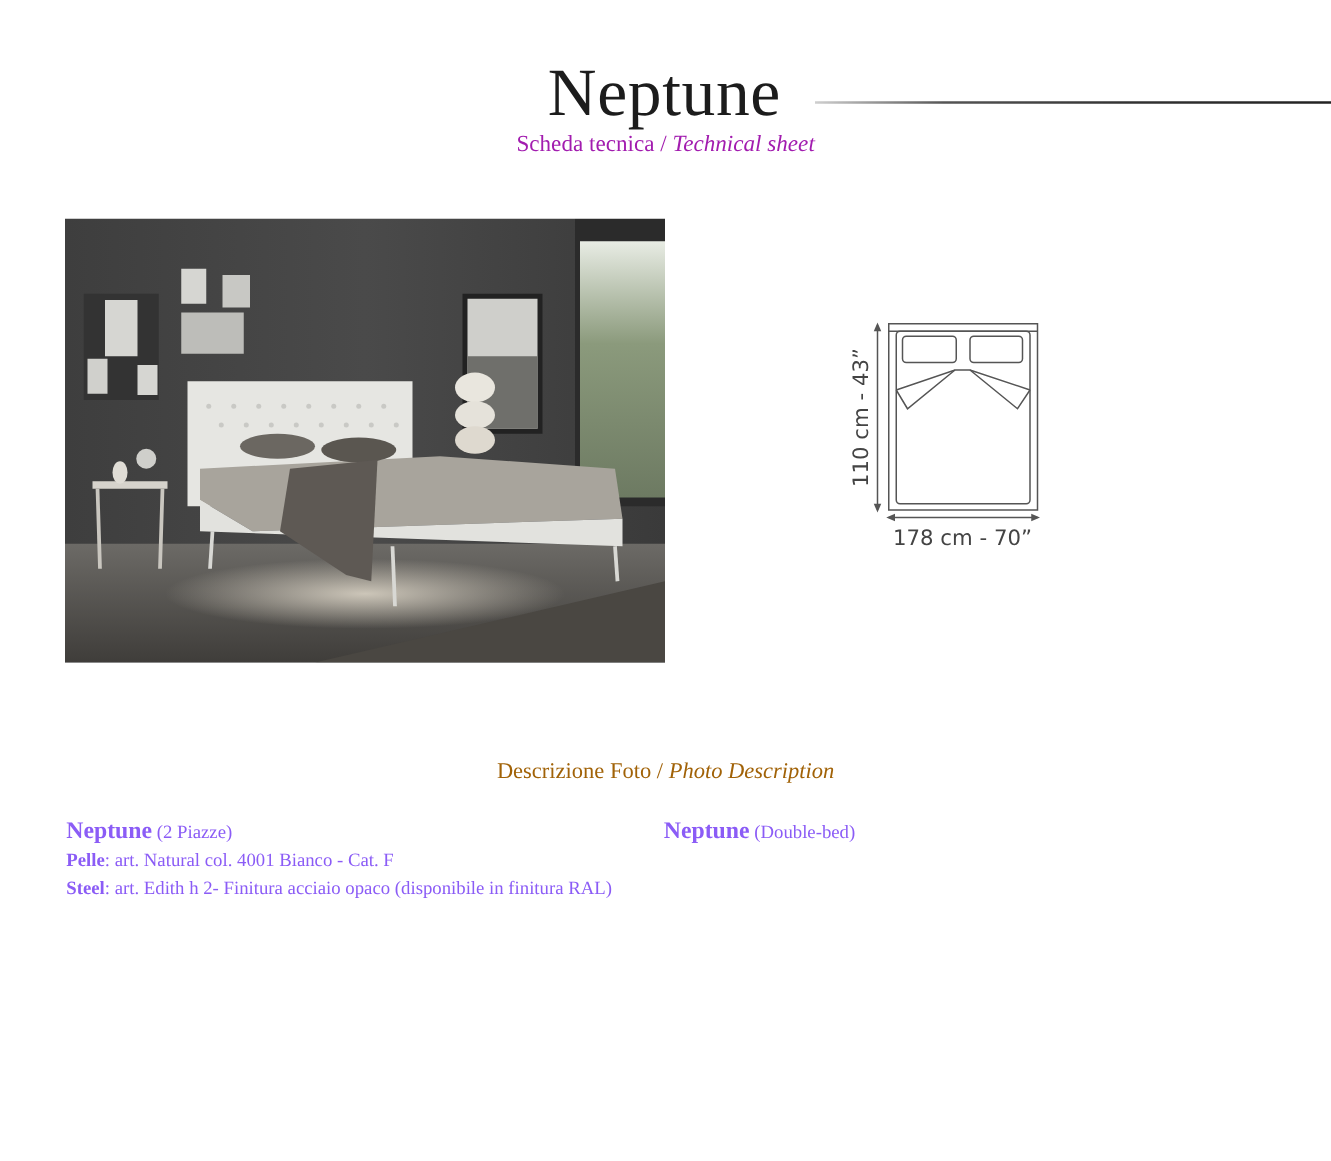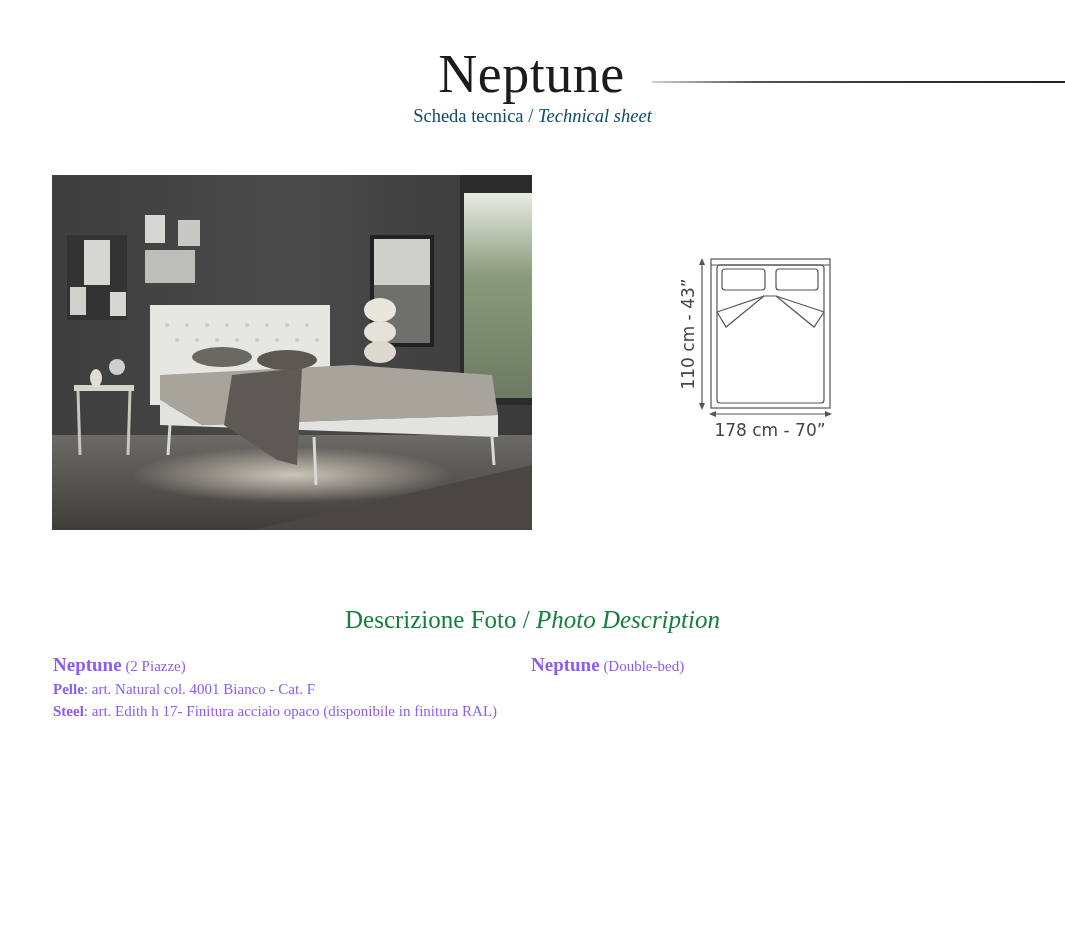--- a/index.html
+++ b/index.html
@@ -4,27 +4,27 @@
   <style>
     html, body { margin: 0; padding: 0; background: #ffffff; }
     body { width: 1065px; height: 929px; position: relative; overflow: hidden;
       font-family: "Liberation Serif", "DejaVu Serif", serif; color: #1a1a1a; }
     .title { position: absolute; left: 0; width: 1065px; top: 42px; text-align: center;
       font-size: 54px; line-height: 64px; letter-spacing: 0.5px; color: #1c1c1c; }
     .title span { position: relative; left: -1px; }
     .rule { position: absolute; left: 652px; top: 81px; width: 413px; height: 2px;
       background: linear-gradient(to right, #cfcfcf 0%, #555 25%, #333 60%, #222 100%); }
     .subtitle { position: absolute; left: 0; width: 1065px; top: 106px; text-align: center;
-      font-size: 18.5px; color: #0c4a6e; }
+      font-size: 18.5px; color: #a21caf; }
     .subtitle .it { font-style: italic; }
     .photo { position: absolute; left: 52px; top: 175px; width: 480px; height: 355px; overflow: hidden;
       background: #444; }
     .diagram { position: absolute; left: 672px; top: 250px; width: 170px; height: 195px; }
     .section-title { position: absolute; left: 0; width: 1065px; top: 606px; text-align: center;
-      font-size: 25px; color: #15803d; font-family: Liberation Serif, serif; }
+      font-size: 18px; color: #a16207; font-family: Liberation Serif, serif; }
     .section-title .it { font-style: italic; }
     .col { position: absolute; top: 654px; font-size: 15px; line-height: 22.5px; color: #8b5cf6; }
     .col.left { left: 53px; width: 470px; }
     .col.right { left: 531px; width: 490px; }
     .name { font-size: 19px; font-weight: bold; }
     .name-note { font-size: 15px; font-weight: normal; }
     .row { display: block; }
     .lbl { font-weight: bold; }
   </style>
 </head>
@@ -145,21 +145,21 @@
 
 <div class="col left">
   <div class="row">
     <span class="name">Neptune</span>
     <span class="name-note">(2 Piazze)</span>
   </div>
   <div class="row">
     <span class="lbl">Pelle</span><span>: art. Natural col. 4001 Bianco - Cat. F</span>
   </div>
   <div class="row">
-    <span class="lbl">Steel</span><span>: art. Edith h 17- Finitura acciaio opaco (disponibile in finitura RAL)</span>
+    <span class="lbl">Steel</span><span>: art. Edith h 2- Finitura acciaio opaco (disponibile in finitura RAL)</span>
   </div>
 </div>
 
 <div class="col right">
   <div class="row">
     <span class="name">Neptune</span>
     <span class="name-note">(Double-bed)</span>
   </div>
 </div>
 

